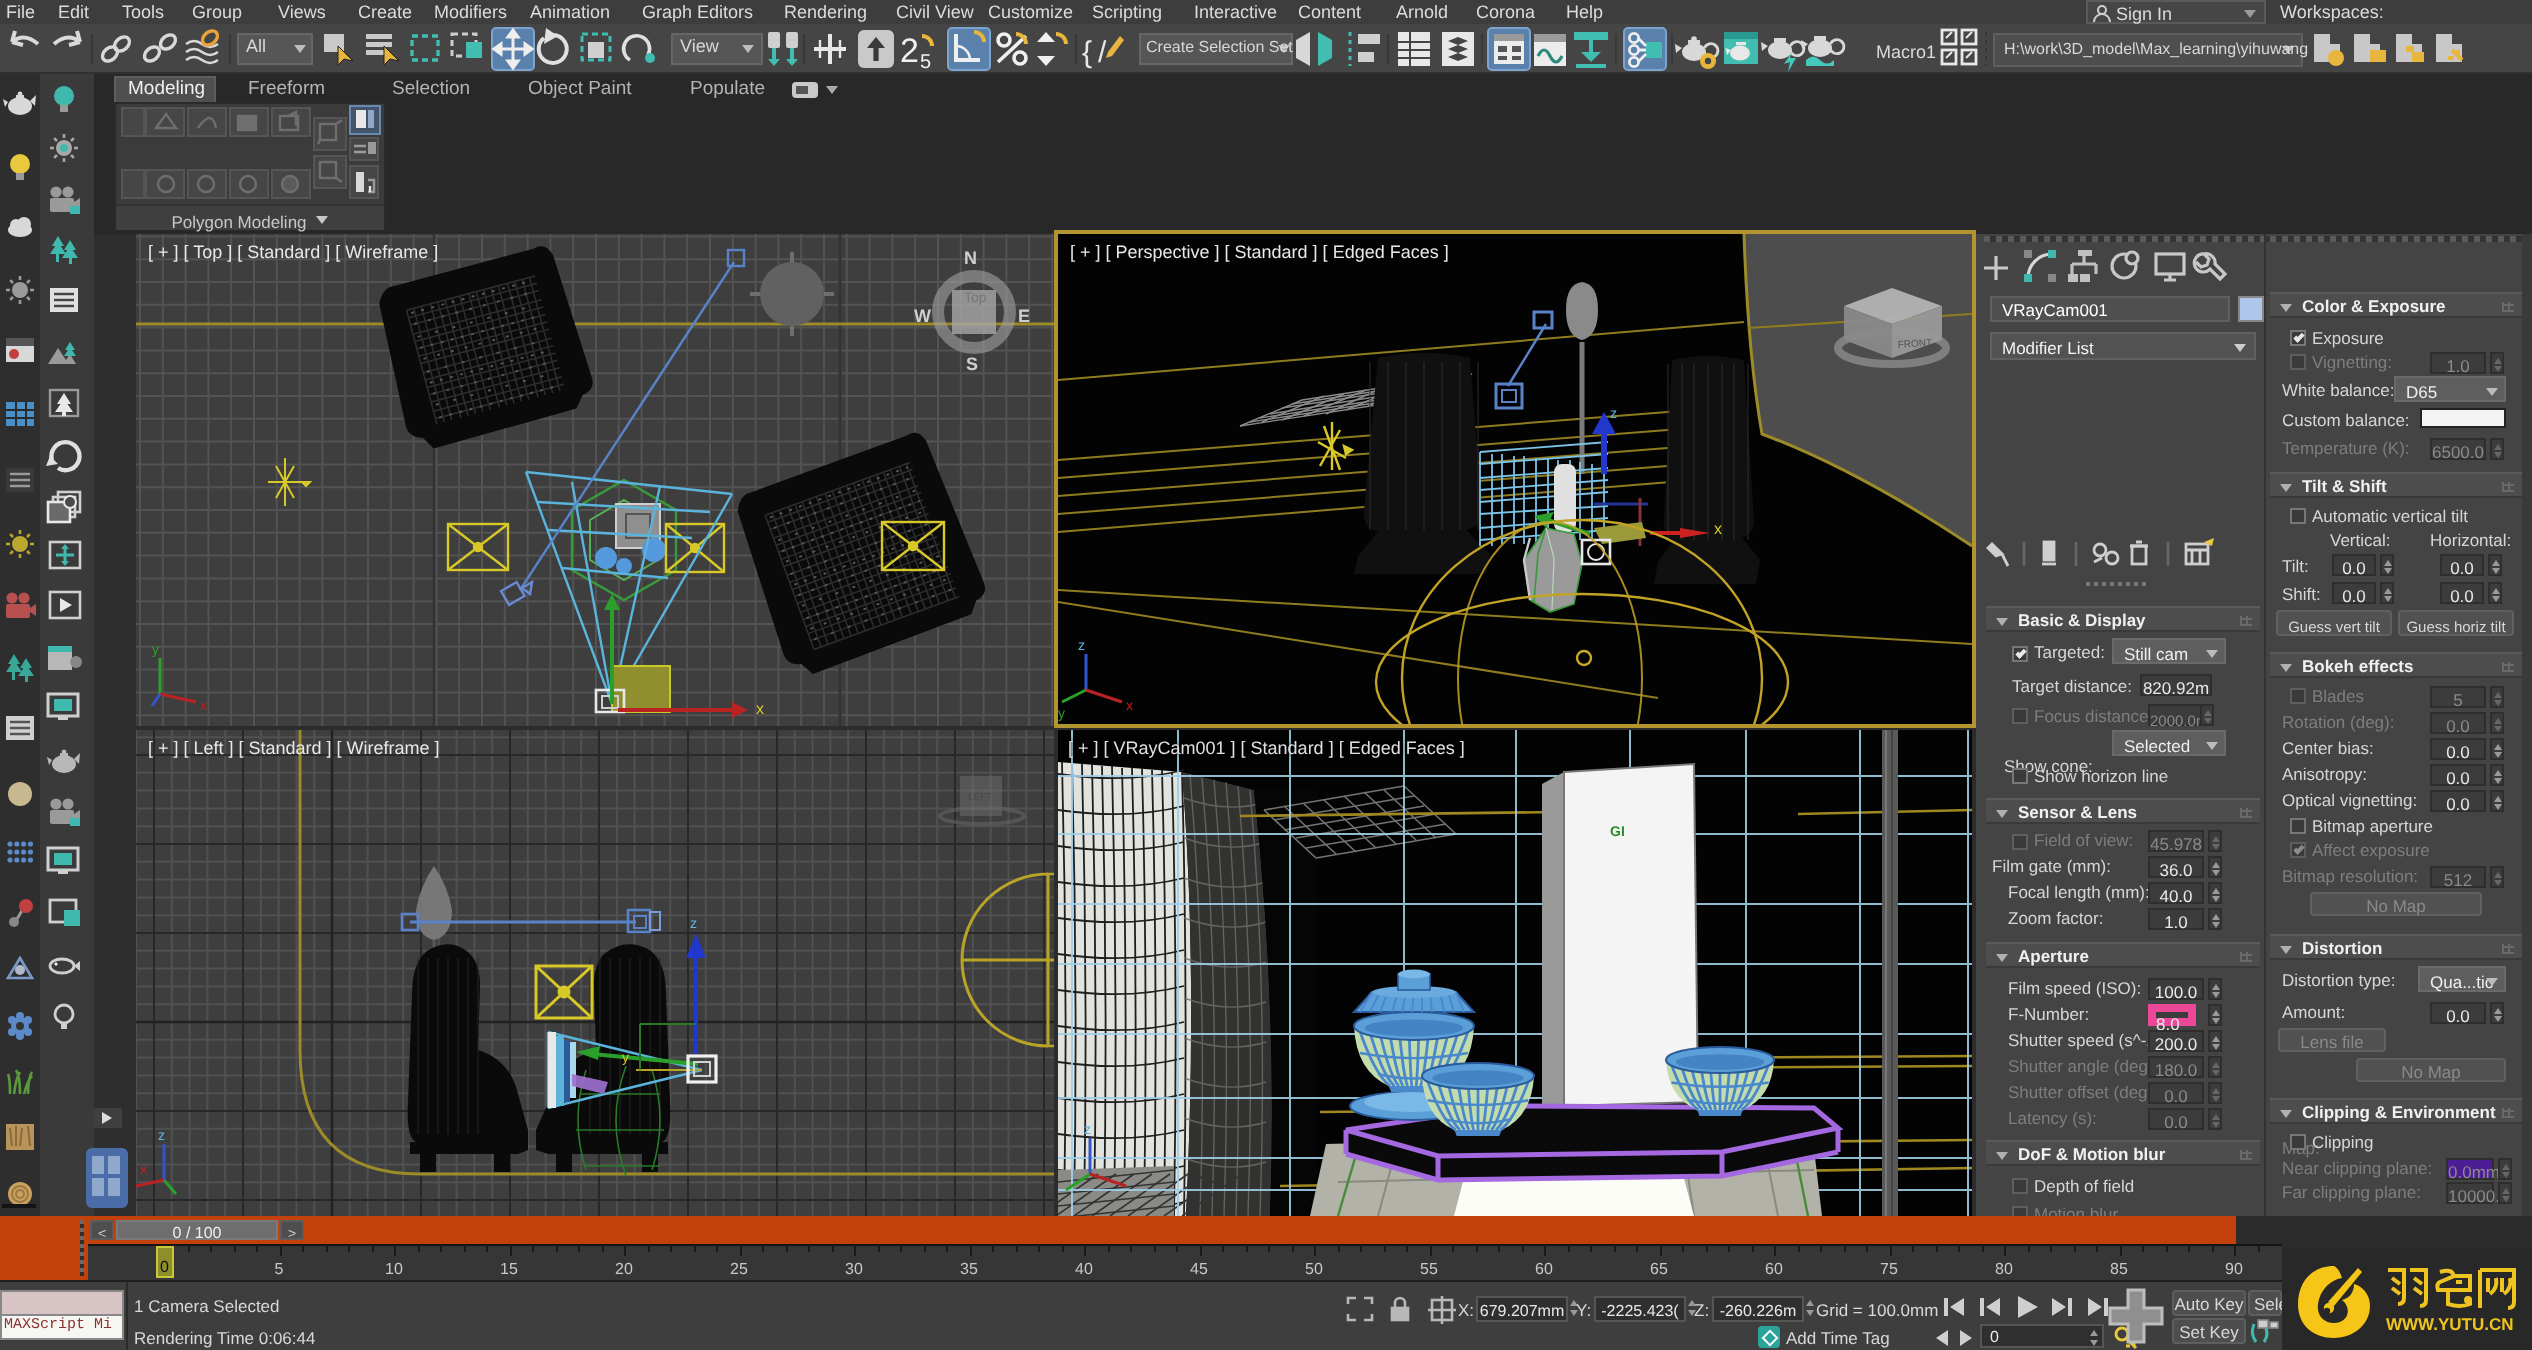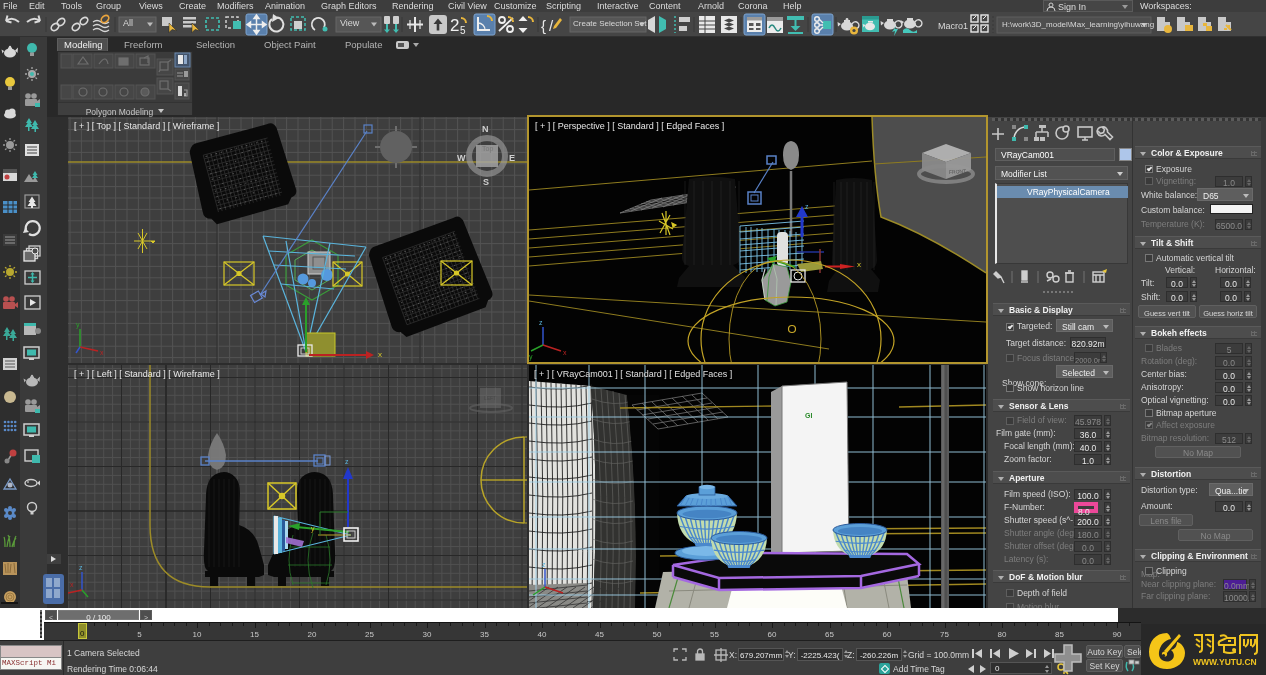--- a/index.html
+++ b/index.html
@@ -1374,25 +1374,20 @@
 </g>
       </svg>
       <div class="abs" style="left:7px;top:31px;width:120px;height:13px;background:#4f4f4f;border:1px solid #5f5f5f;">
         <span class="txt" style="left:5px;top:1px;color:#fff;">VRayCam001</span>
       </div>
       <div class="abs" style="left:131px;top:31px;width:13px;height:13px;background:#aec6ea;border:1px solid #888;"></div>
       <div class="abs" style="left:7px;top:49px;width:133px;height:14px;background:#525252;border:1px solid #616161;">
         <span class="txt" style="left:5px;top:2px;color:#f4f4f4;">Modifier List</span>
         <div class="abs" style="right:4px;top:5px;width:0;height:0;border-left:3.5px solid transparent;border-right:3.5px solid transparent;border-top:4.5px solid #ccc;"></div>
       </div>
-      <div class="abs" style="left:7px;top:66px;width:133px;height:81px;background:#4e4e4e;border:1px solid #383838;border-left:2px solid #e8e8e8;">
-        <div class="abs" style="left:0;top:2px;width:131px;height:12px;background:#6a8caf;">
-          <span class="txt" style="left:30px;top:1px;color:#fff;">VRayPhysicalCamera</span>
-        </div>
-      </div>
       <svg style="left:2px;top:152px;" width="140" height="16" viewBox="0 0 140 16">
 <g stroke="#cfcfcf" stroke-width="1.4" fill="none">
  <path d="M6 3 l5 5 -3 1 -4 -4 z M11 8 l3 6" fill="#cfcfcf"></path>
  <line x1="22" y1="2" x2="22" y2="14" stroke="#666"></line>
  <rect x="32" y="2" width="5" height="9" fill="#cfcfcf"></rect>
           <path d="M31 13 l7 0"></path>
  <line x1="48" y1="2" x2="48" y2="14" stroke="#666"></line>
  <circle cx="60" cy="6" r="3"></circle>
           <circle cx="66" cy="10" r="3"></circle>
           <path d="M57 12 l4 -2"></path>
@@ -1661,21 +1656,21 @@
       </div>
       <span class="txt" style="left:153px;top:474px;color:#7e7e7e;">Far clipping plane:</span>
       <div class="abs" style="left:235px;top:474px;width:24px;height:11px;background:#3c3c3c;border:1px solid #2e2e2e;text-align:center;white-space:nowrap;"><span style="white-space:nowrap;color:#8a8a8a;font-size:8.5px;position:relative;top:0.5px;">10000.0</span></div>
       <div class="abs" style="left:261px;top:474px;width:7px;height:11px;background:#3c3c3c;border:1px solid #2e2e2e;">
         <div class="abs" style="left:1px;top:1.5px;width:0;height:0;border-left:2.5px solid transparent;border-right:2.5px solid transparent;border-bottom:3px solid #666;"></div>
         <div class="abs" style="left:1px;top:6px;width:0;height:0;border-left:2.5px solid transparent;border-right:2.5px solid transparent;border-top:3px solid #666;"></div>
       </div>
       <div class="abs" style="left:273px;top:0;width:5px;height:491px;background:#3a3a3a;"></div>
     </div>
 
-<div class="abs" id="timeline" style="left:0;top:608px;width:1118px;height:32px;background:#ffffff;">
+<div class="abs" id="timeline" style="left:0;top:608px;width:1118px;height:32px;background:#c2410c;">
       <div class="abs" style="left:40px;top:2px;width:2px;height:28px;background:repeating-linear-gradient(180deg,#6a6a6a 0 2px,#2e2e2e 2px 4px);"></div>
       <div class="abs" style="left:45px;top:2px;width:12px;height:10px;background:#4e4e4e;border:1px solid #5c5c5c;text-align:center;line-height:8px;"><span style="font-size:7px;color:#ccc;position:relative;top:0px;">&lt;</span></div>
       <div class="abs" style="left:58px;top:2px;width:81px;height:10px;background:#6e6e6e;border:1px solid #7a7a7a;text-align:center;line-height:8px;"><span style="font-size:8px;color:#f0f0f0;position:relative;top:0px;">0 / 100</span></div>
       <div class="abs" style="left:140px;top:2px;width:12px;height:10px;background:#4e4e4e;border:1px solid #5c5c5c;text-align:center;line-height:8px;"><span style="font-size:7px;color:#ccc;position:relative;top:0px;">&gt;</span></div>
       <svg style="left:48px;top:16px;" width="18" height="14" viewBox="0 0 18 14">
         <rect x="1" y="2" width="3" height="3" fill="#bbb"></rect>
         <rect x="1" y="7" width="3" height="5" fill="#bbb"></rect>
         <path d="M6 10 q3 -8 6 0 q2 5 5 -6" fill="none" stroke="#3fb9ad" stroke-width="1.4"></path>
       </svg>
       <div class="abs" style="left:44px;top:14px;width:1097px;height:18px;background:#363636;border-top:1px solid #141414;">

